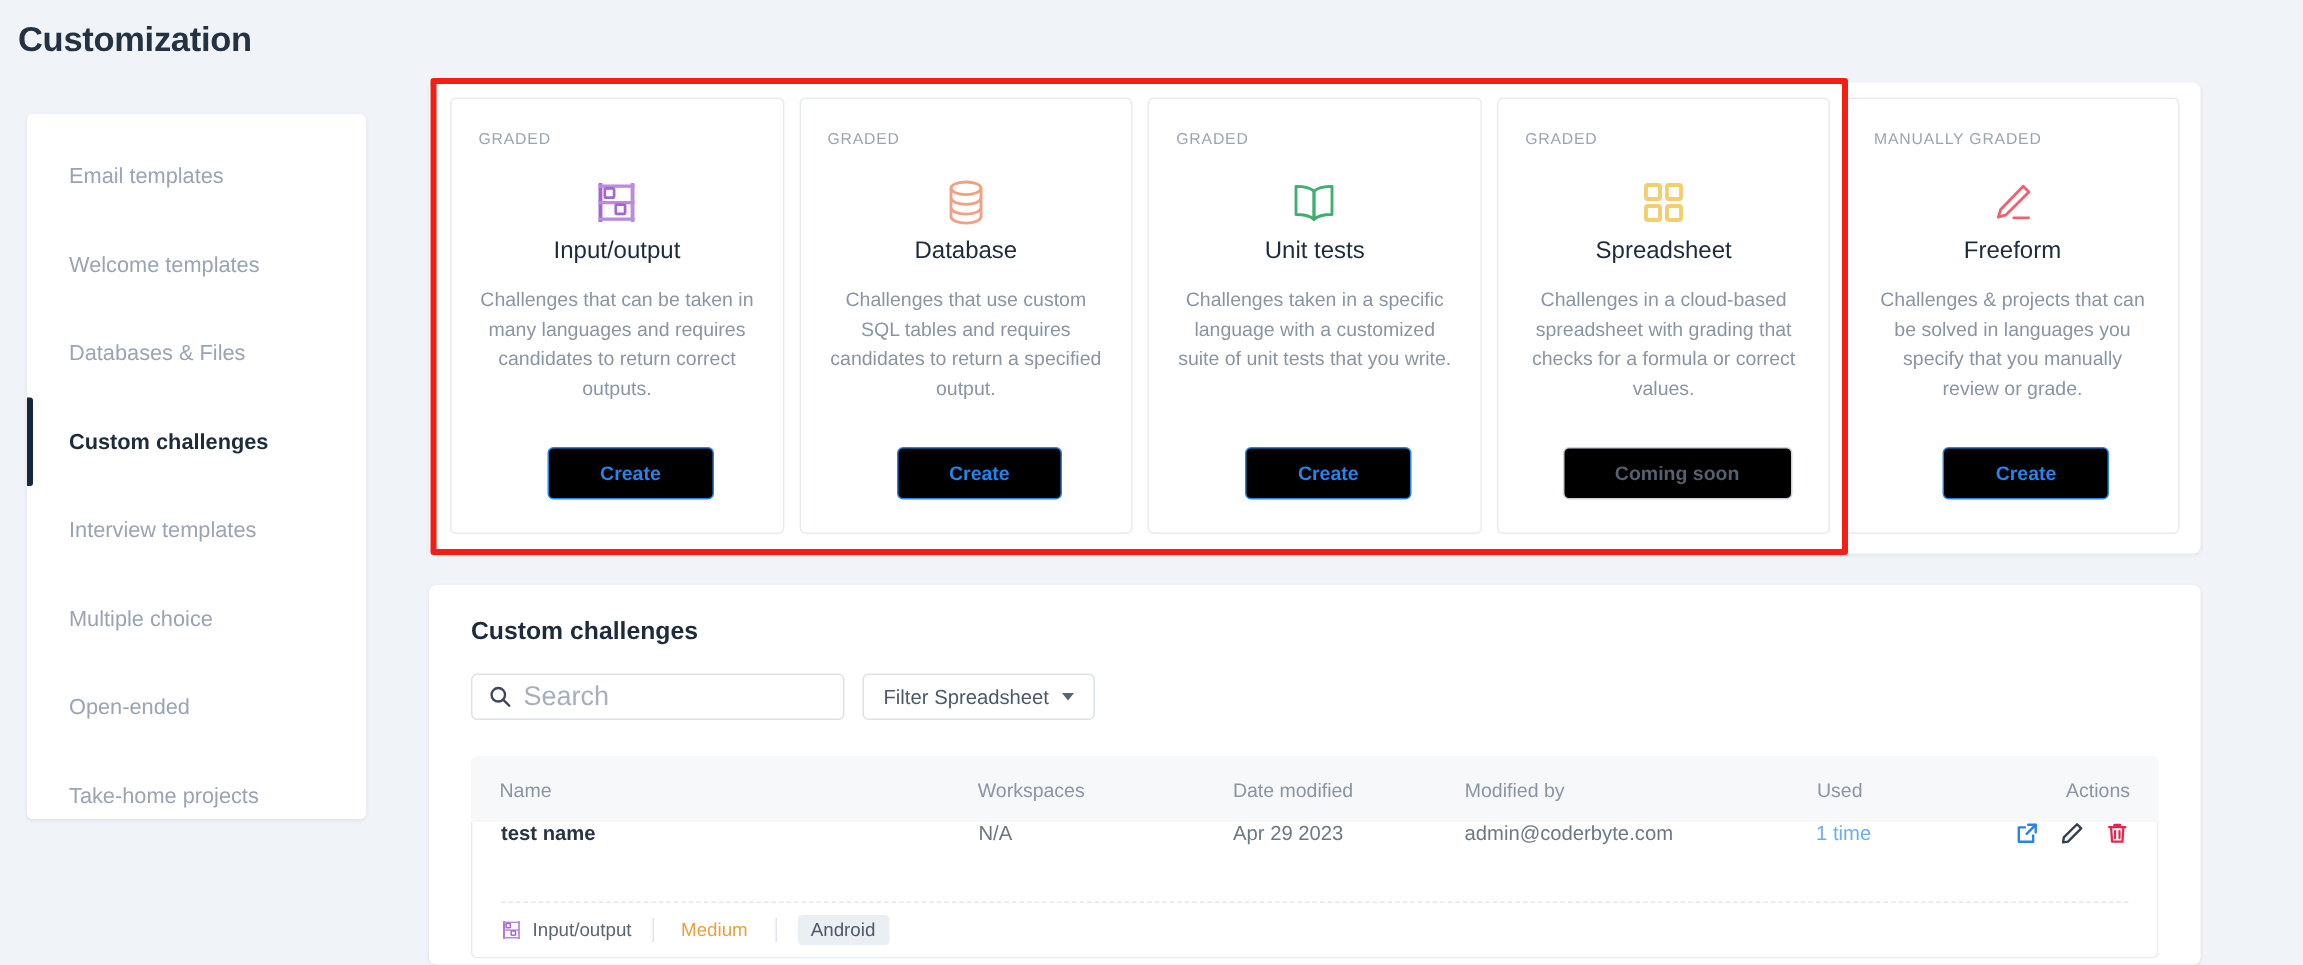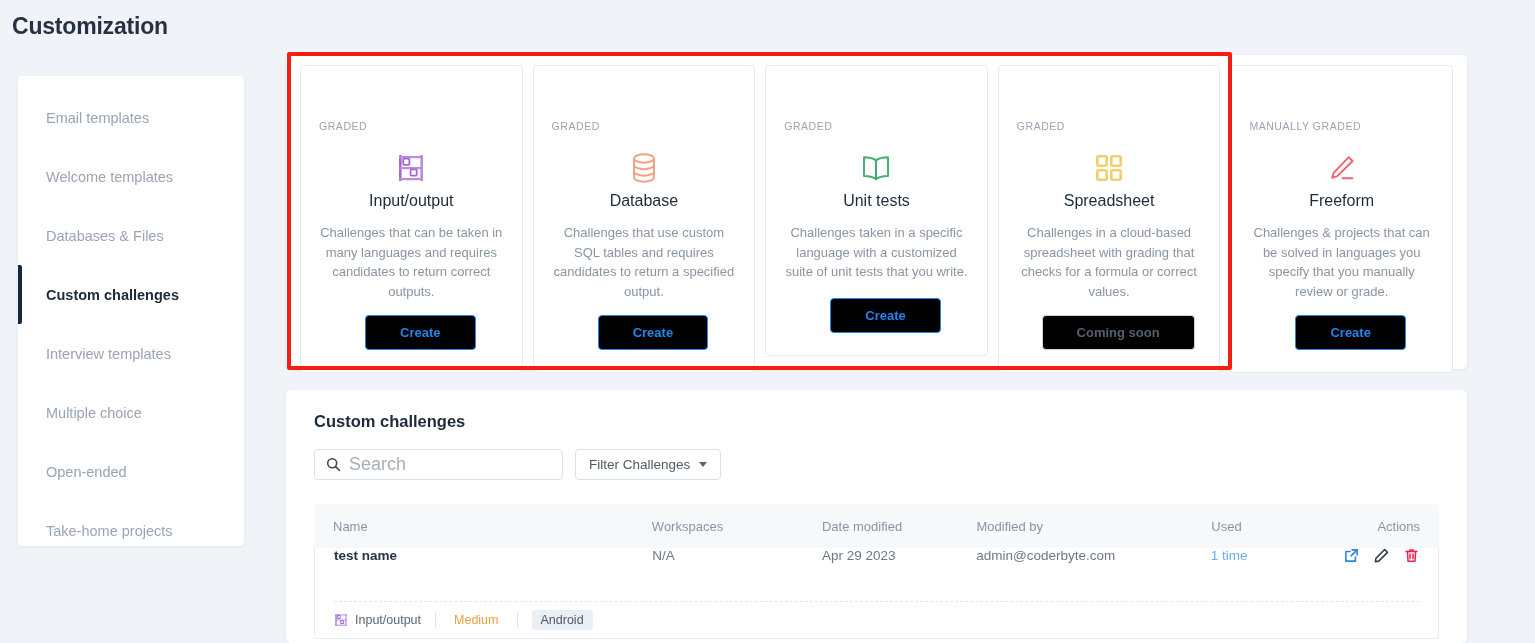--- a/index.html
+++ b/index.html
@@ -100,21 +100,20 @@
     flex-direction: column;
     align-items: center;
   }
 
   .card-tag {
     align-self: flex-start;
     font-size: 10.5px;
     letter-spacing: 0.55px;
     color: #9AA4B2;
     font-weight: normal;
-    margin-top: 33px;
   }
 
   .card-icon {
     height: 32px;
     margin-top: 20px;
     margin-bottom: 8px;
     display: flex;
     align-items: center;
     justify-content: center;
   }
@@ -395,21 +394,21 @@
 
   <div class="controls">
     <div class="search-box">
       <svg width="15" height="15" viewBox="0 0 16 16" fill="none" stroke="#3D4854" stroke-width="1.7" stroke-linecap="round">
         <circle cx="6.6" cy="6.6" r="4.8"></circle>
         <path d="M10.2 10.2 L14.4 14.4"></path>
       </svg>
       <input type="text" placeholder="Search" style="">
     </div>
     <button class="filter-btn">
-      <span>Filter Challenges</span>
+      <span>Filter Spreadsheet</span>
       <span class="caret"></span>
     </button>
   </div>
 
   <div class="tbl">
     <div class="tbl-head">
       <div class="c-name">Name</div>
       <div class="c-ws">Workspaces</div>
       <div class="c-date">Date modified</div>
       <div class="c-modby">Modified by</div>

